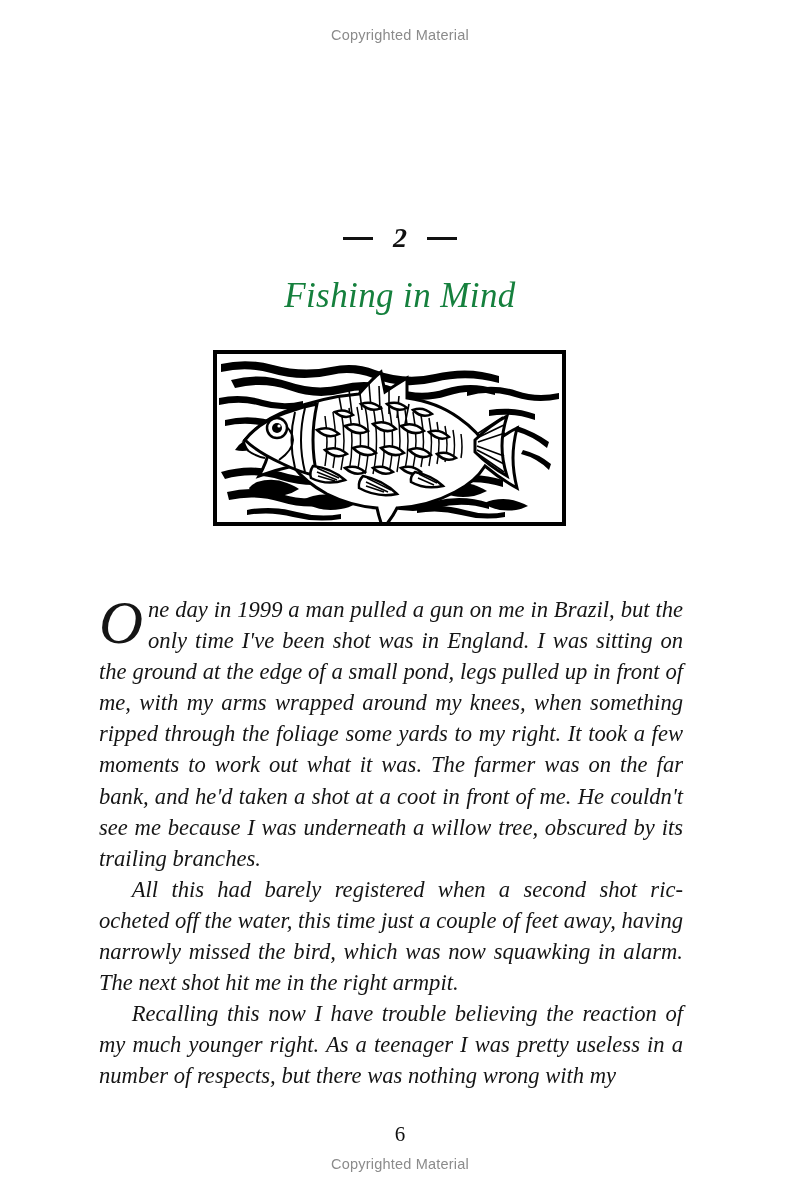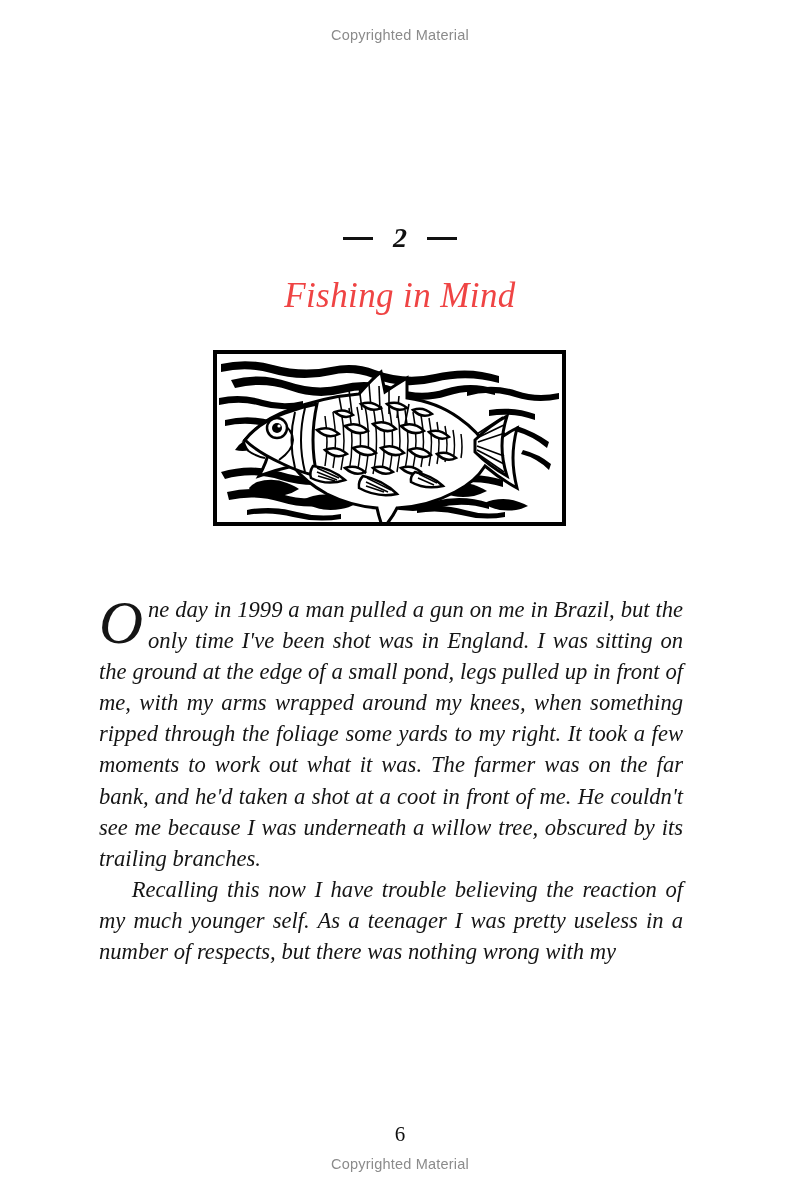--- a/index.html
+++ b/index.html
@@ -62,21 +62,21 @@
     line-height: 1;
     color: #111111;
   }
   .chapter-title {
     margin-top: 18px;
     font-family: "Liberation Serif", "DejaVu Serif", serif;
     font-style: italic;
     font-weight: 400;
     font-size: 35px;
     letter-spacing: 0.4px;
-    color: #ef4444;
+    color: #15803d;
   }
 
   
   .illustration {
     position: absolute;
     left: 213px;
     top: 350px;
     width: 353px;
     height: 176px;
     background: #ffffff;
@@ -259,20 +259,21 @@
         <g stroke="#000000" stroke-width="1.5" fill="none">
           <path d="M202 120 l18 9"></path>
             <path d="M201 124 l16 7"></path>
         </g>
       </g>
     </svg>
   </div>
 
   <div class="body-text">
     <p class="opening">One day in 1999 a man pulled a gun on me in Brazil, but the only time I've been shot was in England. I was sitting on the ground at the edge of a small pond, legs pulled up in front of me, with my arms wrapped around my knees, when something ripped through the foliage some yards to my right. It took a few moments to work out what it was. The farmer was on the far bank, and he'd taken a shot at a coot in front of me. He couldn't see me because I was underneath a willow tree, obscured by its trailing branches.</p>
-    <p class="indented">Recalling this now I have trouble believing the reaction of my much younger self. As a teenager I was pretty useless in a number of respects, but there was nothing wrong with my</p>
+    <p class="indented">All this had barely registered when a second shot ric-ocheted off the water, this time just a couple of feet away, having narrowly missed the bird, which was now squawking in alarm. The next shot hit me in the right armpit.</p>
+    <p class="indented">Recalling this now I have trouble believing the reaction of my much younger right. As a teenager I was pretty useless in a number of respects, but there was nothing wrong with my</p>
   </div>
 
   <div class="folio">6</div>
 
   <div class="watermark watermark-bottom">Copyrighted Material</div>
 
 </div>
 
 </body></html>

